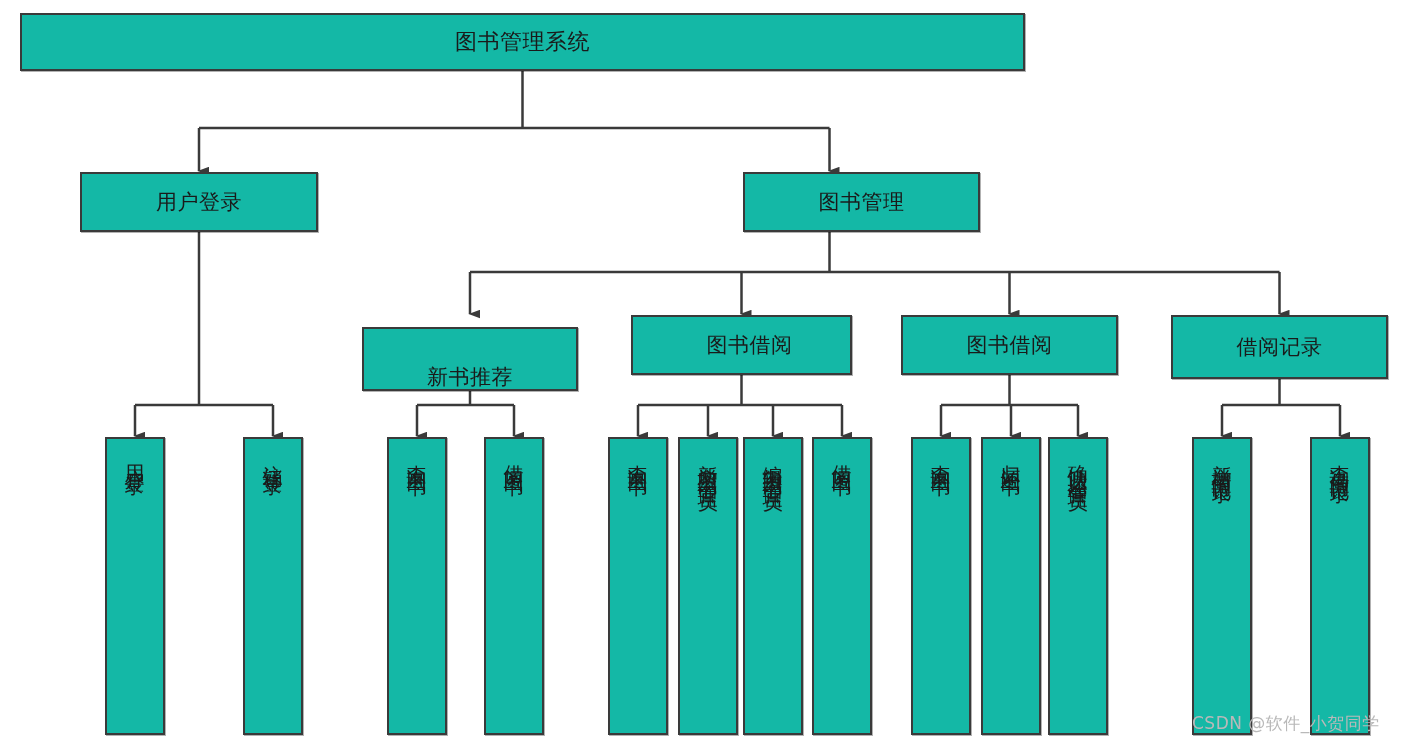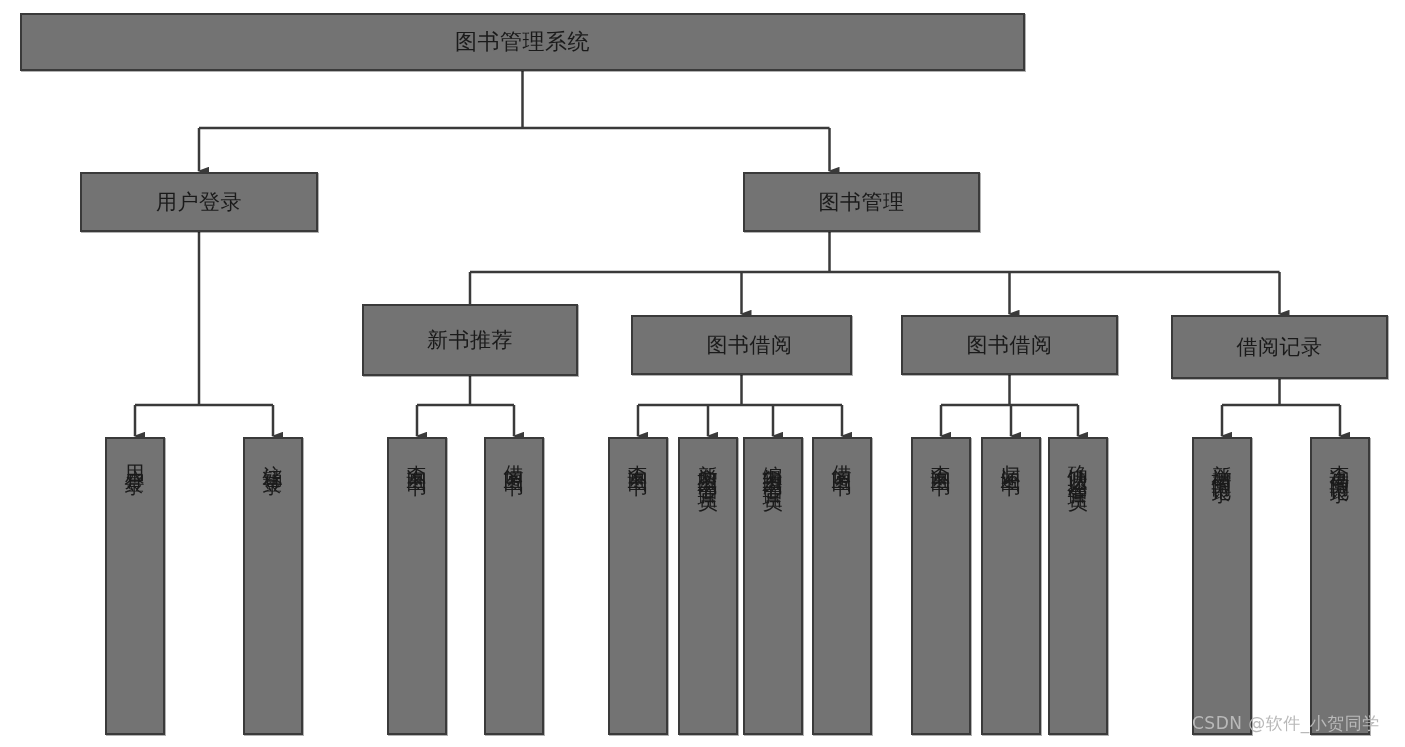--- a/index.html
+++ b/index.html
@@ -22,21 +22,21 @@
     position: absolute;
     left: 0;
     top: 0;
     width: 1405px;
     height: 747px;
     pointer-events: none;
   }
   .node {
     position: absolute;
     box-sizing: border-box;
-    background: #737373;
+    background: #14b8a6;
     border: 2px solid #3a3a3a;
     box-shadow: 1px 1px 0 0 rgba(0,0,0,0.30);
     display: flex;
     align-items: center;
     justify-content: center;
     color: #222222;
     z-index: 2;
   }
   .node .label {
     color: #1a1a1a;
@@ -128,21 +128,21 @@
     <span class="label">图书管理系统</span>
   </div>
 
   <div class="node horiz" style="left: 80px; top: 172px; width: 238px; height: 60px;">
     <span class="label">用户登录</span>
   </div>
   <div class="node horiz" style="left: 711px; top: 172px; width: 237px; height: 60px; margin-left: 32px;">
     <span class="label">图书管理</span>
   </div>
 
-  <div class="node horiz" style="left: 362px; top: 304px; width: 216px; height: 72px;">
+  <div class="node horiz" style="left: 362px; top: 327px; width: 216px; height: 64px; align-items: flex-end;">
     <span class="label">新书推荐</span>
   </div>
   <div class="node horiz" style="left: 631px; top: 315px; width: 221px; height: 60px; padding-left: 16px;">
     <span class="label">图书借阅</span>
   </div>
   <div class="node horiz" style="left: 901px; top: 315px; width: 217px; height: 60px;">
     <span class="label">图书借阅</span>
   </div>
   <div class="node horiz" style="left: 1171px; top: 315px; width: 217px; height: 64px;">
     <span class="label">借阅记录</span>

